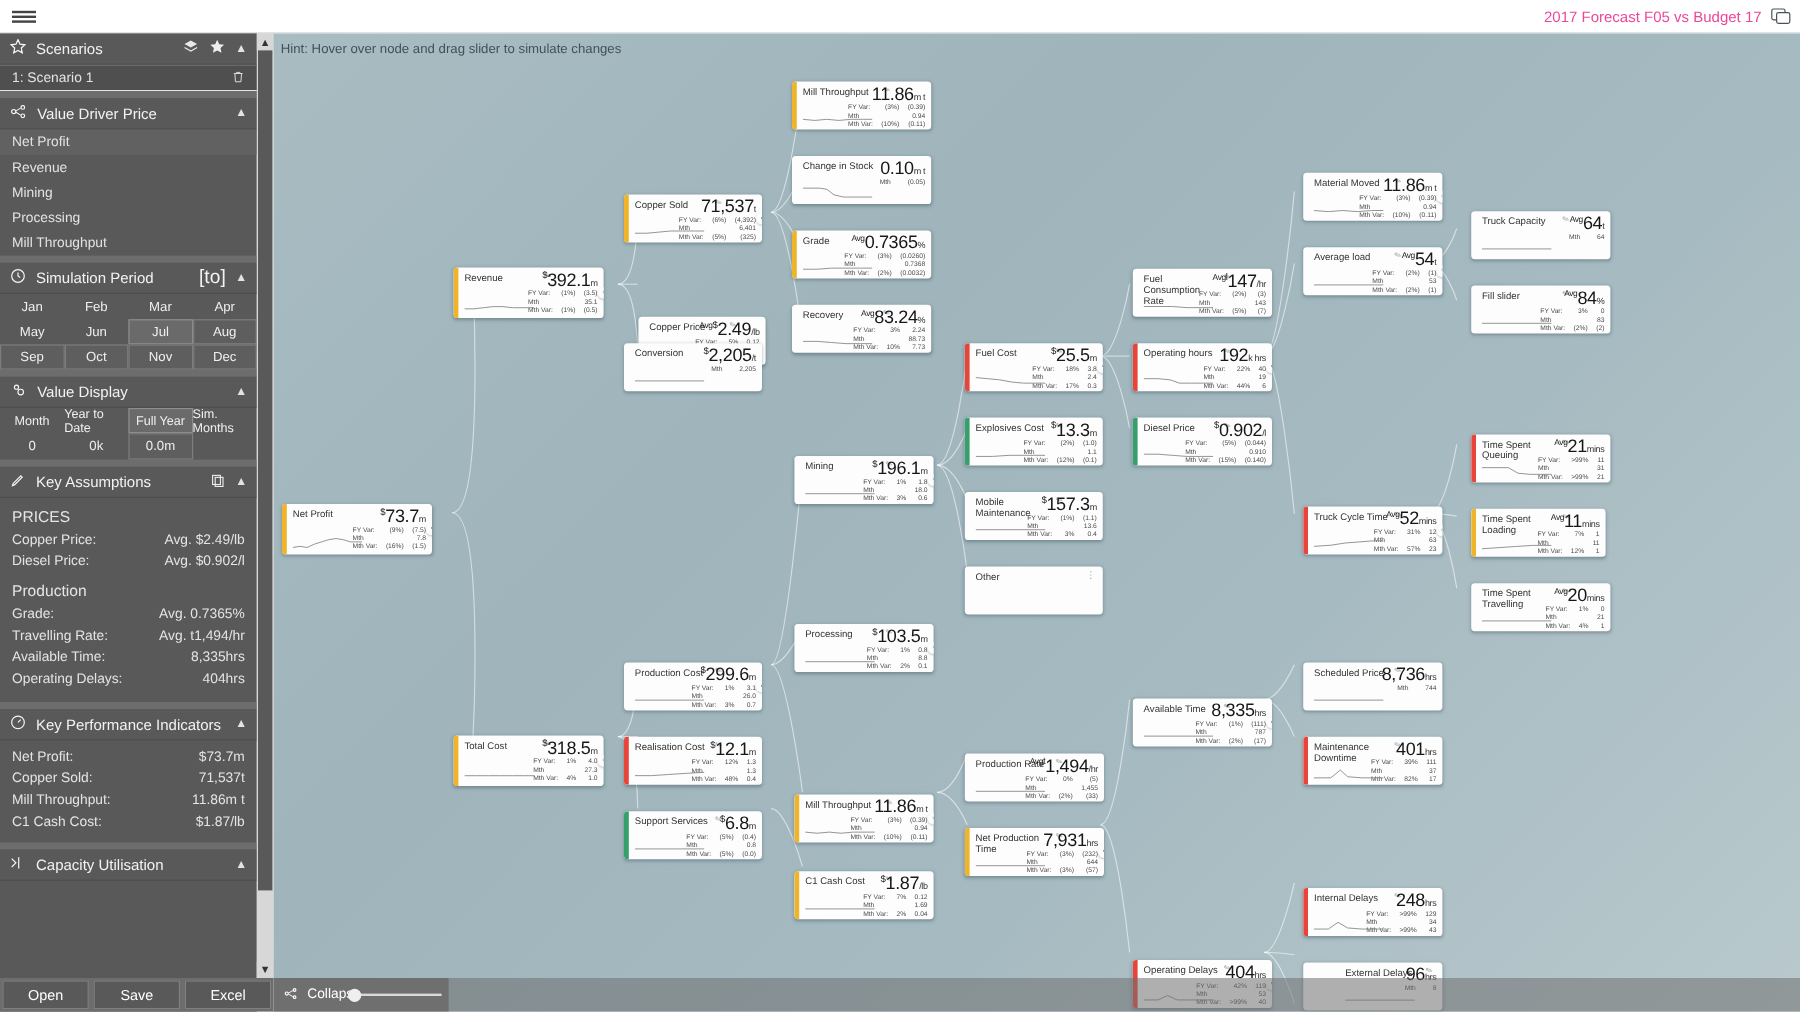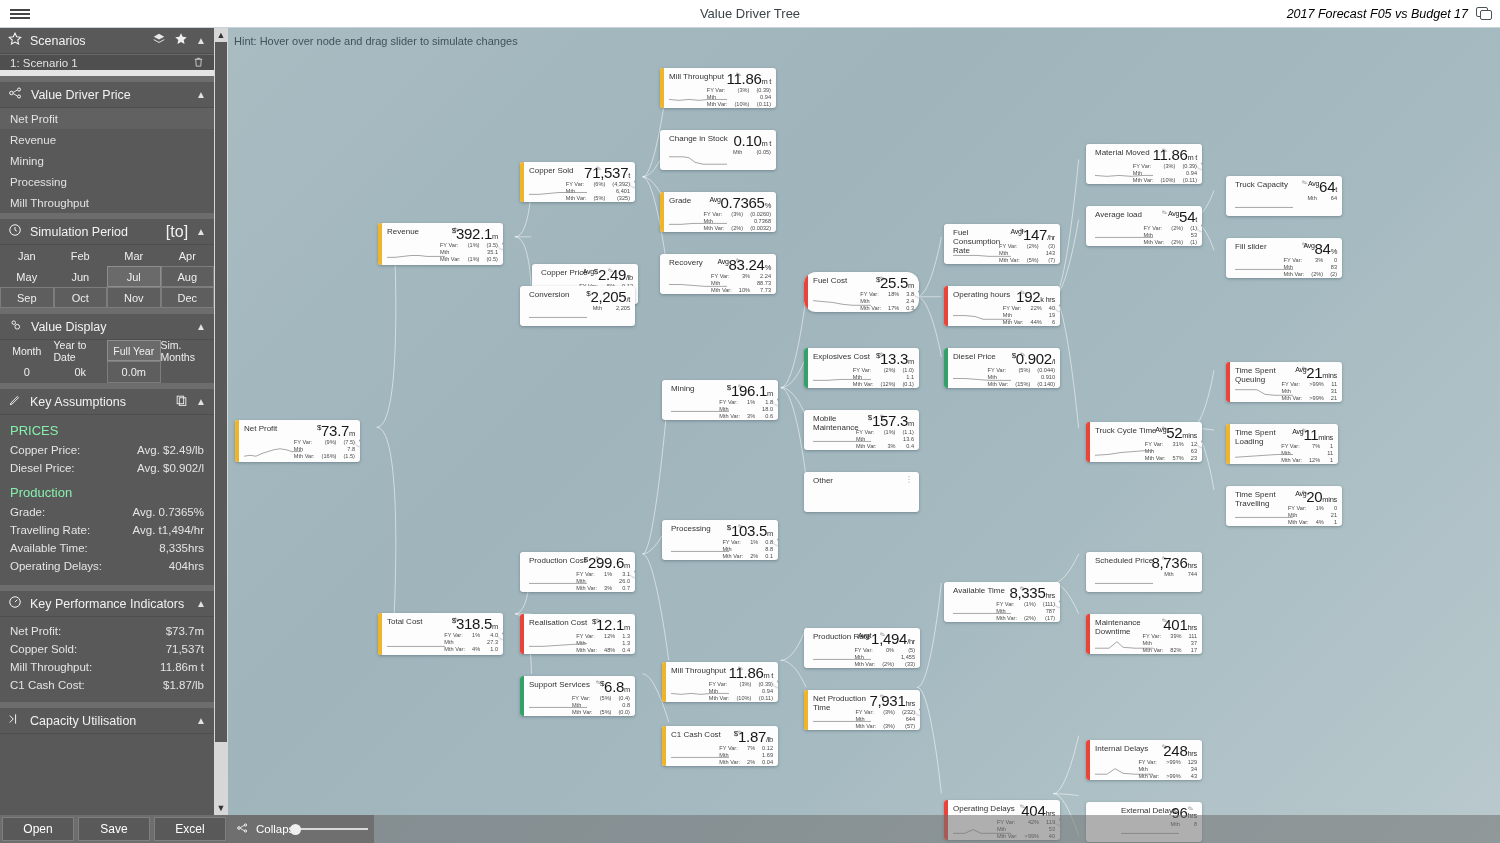--- a/index.html
+++ b/index.html
@@ -13,21 +13,21 @@
     position:absolute; left:0; top:0; width:1500px; height:28px;
     background:#fff; border-bottom:1px solid #c9d2d6;
     display:flex; align-items:center;
   }
   #hamburger { width:40px; height:28px; display:flex; align-items:center; justify-content:center; cursor:pointer; }
   #hamburger span { display:block; width:20px; height:2px; background:#444; margin:2px 0; }
   #topbar .title {
     position:absolute; left:0; right:0; text-align:center; font-size:13px; color:#3c4448;
   }
   #topbar .right {
-    position:absolute; right:8px; display:flex; align-items:center; gap:8px; font-size:12.5px; color:#000000;font-style:italic;
+    position:absolute; right:8px; display:flex; align-items:center; gap:8px; font-size:12.5px; color:#ec4899;
   }
   .chat-ico { width:16px; height:14px; position:relative; display:inline-block; }
   .chat-ico:before, .chat-ico:after {
     content:""; position:absolute; border:1.4px solid #4a5357; border-radius:2px;
   }
   .chat-ico:before { left:0; top:0; width:10px; height:8px; }
   .chat-ico:after  { left:4px; top:3px; width:10px; height:8px; background:#fff; }
 
   
   #sidebar {
@@ -49,39 +49,39 @@
   }
   .panel-head .ph-title { flex:1; }
   .panel-head .ph-ico { opacity:.95; }
   .chev { font-size:10px; opacity:.9; }
 
   .list-row {
     height:21px; display:flex; align-items:center; padding:0 10px;
     font-size:11.5px; color:#e2e2e2;
   }
   .list-row.sel { background:#616161; }
-  .list-row.scn { background:#4f4f4f; border-top:1px solid #6a6a6a; border-bottom:6px solid #e5e5e5; height:22px;}
+  .list-row.scn { background:#4f4f4f; border-top:1px solid #6a6a6a; border-bottom:1px solid #e5e5e5; height:22px;}
   .list-row .sp { flex:1; }
   .sep { height:6px; background:#6d6d6d; }
 
   .grid-months { display:grid; grid-template-columns:repeat(4,53.5px); }
   .mbtn {
     height:21px; display:flex; align-items:center; justify-content:center;
     font-size:11px; color:#efefef;
   }
   .mbtn.box { border:1px solid #7d7d7d; background:#5e5e5e; }
   .mbtn.sel { border:1px solid #8d8d8d; background:#6a6a6a; }
 
   .vd-row { display:grid; grid-template-columns:repeat(4,53.5px); }
   .vd-row .mbtn { font-size:10.5px; }
   .vd-row2 { display:grid; grid-template-columns:repeat(4,53.5px); height:22px;}
   .vd-row2 div { display:flex; align-items:center; justify-content:center; font-size:11px; color:#efefef;}
   .vd-row2 .boxed { border:1px solid #7d7d7d; background:#5e5e5e;}
 
-  .ka-h { font-size:13px; color:#86efac; padding:8px 10px 3px; }
+  .ka-h { font-size:13px; color:#e5e5e5; padding:8px 10px 3px; }
   .ka-r { display:flex; padding:3px 10px; font-size:11.5px; color:#e4e4e4;}
   .ka-r .k { flex:1; }
   .ka-r .v { text-align:right; }
 
   #bottombtns {
     position:absolute; left:0; bottom:0; width:228px; height:28px;
     display:grid; grid-template-columns:repeat(3,1fr); background:#6d6d6d;
   }
   #bottombtns button {
     margin:2px; background:#595959; color:#fff; border:1px solid #7f7f7f;
@@ -143,21 +143,20 @@
 <body>
 
 <div id="topbar">
   <div id="hamburger">
     <div>
         <span></span>
         <span></span>
         <span></span>
       </div>
   </div>
-  <div class="title">Value Driver Tree</div>
   <div class="right">
     <span>2017 Forecast F05 vs Budget 17</span>
     <span class="chat-ico"></span>
   </div>
 </div>
 
 <div id="sidebar">
 
   <div class="panel-head">
     <span class="ph-ico">
@@ -962,21 +961,21 @@
                   <td>0.04</td>
                 </tr>
               </tbody>
             </table>
           </div>
           <svg class="spark" viewBox="0 0 58 14" preserveAspectRatio="none">
             <path d="M0,8 L58,8" fill="none" stroke="#8c8c8c" stroke-width="0.8"></path>
           </svg>
         </div>
       </div>
-      <div class="node" style="left: 576px; top: 244px; width: 115px; height: 40px; border-radius: 12px;">
+      <div class="node" style="left: 576px; top: 258px; width: 115px; height: 40px;">
         <div class="bar" style="background:#e8443a"></div>
         <div class="body">
           <div class="label">Fuel Cost</div>
           <div class="pencil">✎</div>
           <div class="val"><span class="pre">$</span>25.5<span class="suf">m</span></div>
           <div class="stats">
             <table>
               <tbody>
                 <tr>
                   <td class="k">FY Var:</td>

